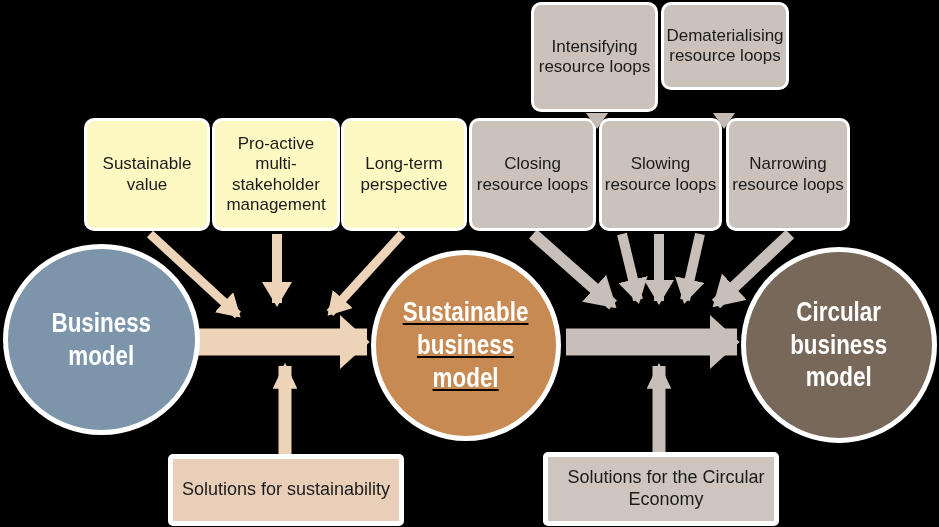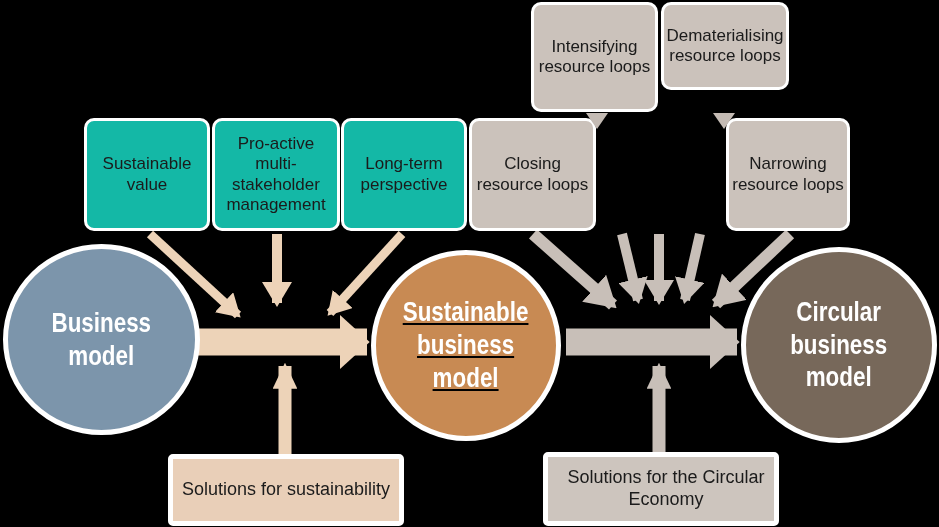--- a/index.html
+++ b/index.html
@@ -8,21 +8,21 @@
     font-family:"Liberation Sans", sans-serif;
   }
   svg.layer{position:absolute;left:0;top:0;z-index:1;}
   svg.overlay{position:absolute;left:0;top:0;z-index:4;pointer-events:none;}
   .sbox{
     position:absolute;z-index:2;box-sizing:border-box;
     border:3px solid #fff;border-radius:10px;
     display:flex;align-items:center;justify-content:center;text-align:center;
     font-size:17px;line-height:1.2;color:#1b1b1b;padding:2px;
   }
-  .sbox.tan{background:#14b8a6;}
+  .sbox.tan{background:#fef9c3;}
   .sbox.gray{background:#cbc2bb;}
   .bbox{
     position:absolute;z-index:2;box-sizing:border-box;
     border:5px solid #fff;border-radius:5px;
     display:flex;align-items:center;justify-content:center;text-align:center;
     font-size:18px;line-height:1.2;color:#1b1b1b;padding:2px;
   }
   .bbox.tan{background:#e9cfb8;}
   .bbox.gray{background:#cdc5be;}
   .bbox .nowrap{white-space:nowrap;}
@@ -94,20 +94,23 @@
   </div>
   <div class="sbox tan" style="left:212px;top:118px;width:128px;height:113px;">
     <span>Pro-active multi-stakeholder management</span>
   </div>
   <div class="sbox gray" style="left:469px;top:118px;width:127px;height:113px;">
     <span>Closing resource loops</span>
   </div>
   <div class="sbox tan" style="left:341px;top:118px;width:126px;height:113px;">
     <span>Long-term perspective</span>
   </div>
+  <div class="sbox gray" style="left:599px;top:118px;width:123px;height:113px;">
+    <span>Slowing resource loops</span>
+  </div>
   <div class="sbox gray" style="left:726px;top:118px;width:124px;height:113px;">
     <span>Narrowing resource loops</span>
   </div>
 
   <div class="bbox tan" style="left:168px;top:454px;width:236px;height:72px;">
     <span class="nowrap">Solutions for sustainability</span>
   </div>
   <div class="bbox gray" style="left:543px;top:452px;width:236px;height:74px;padding-left:12px;">
     <span>Solutions for the Circular Economy</span>
   </div>

